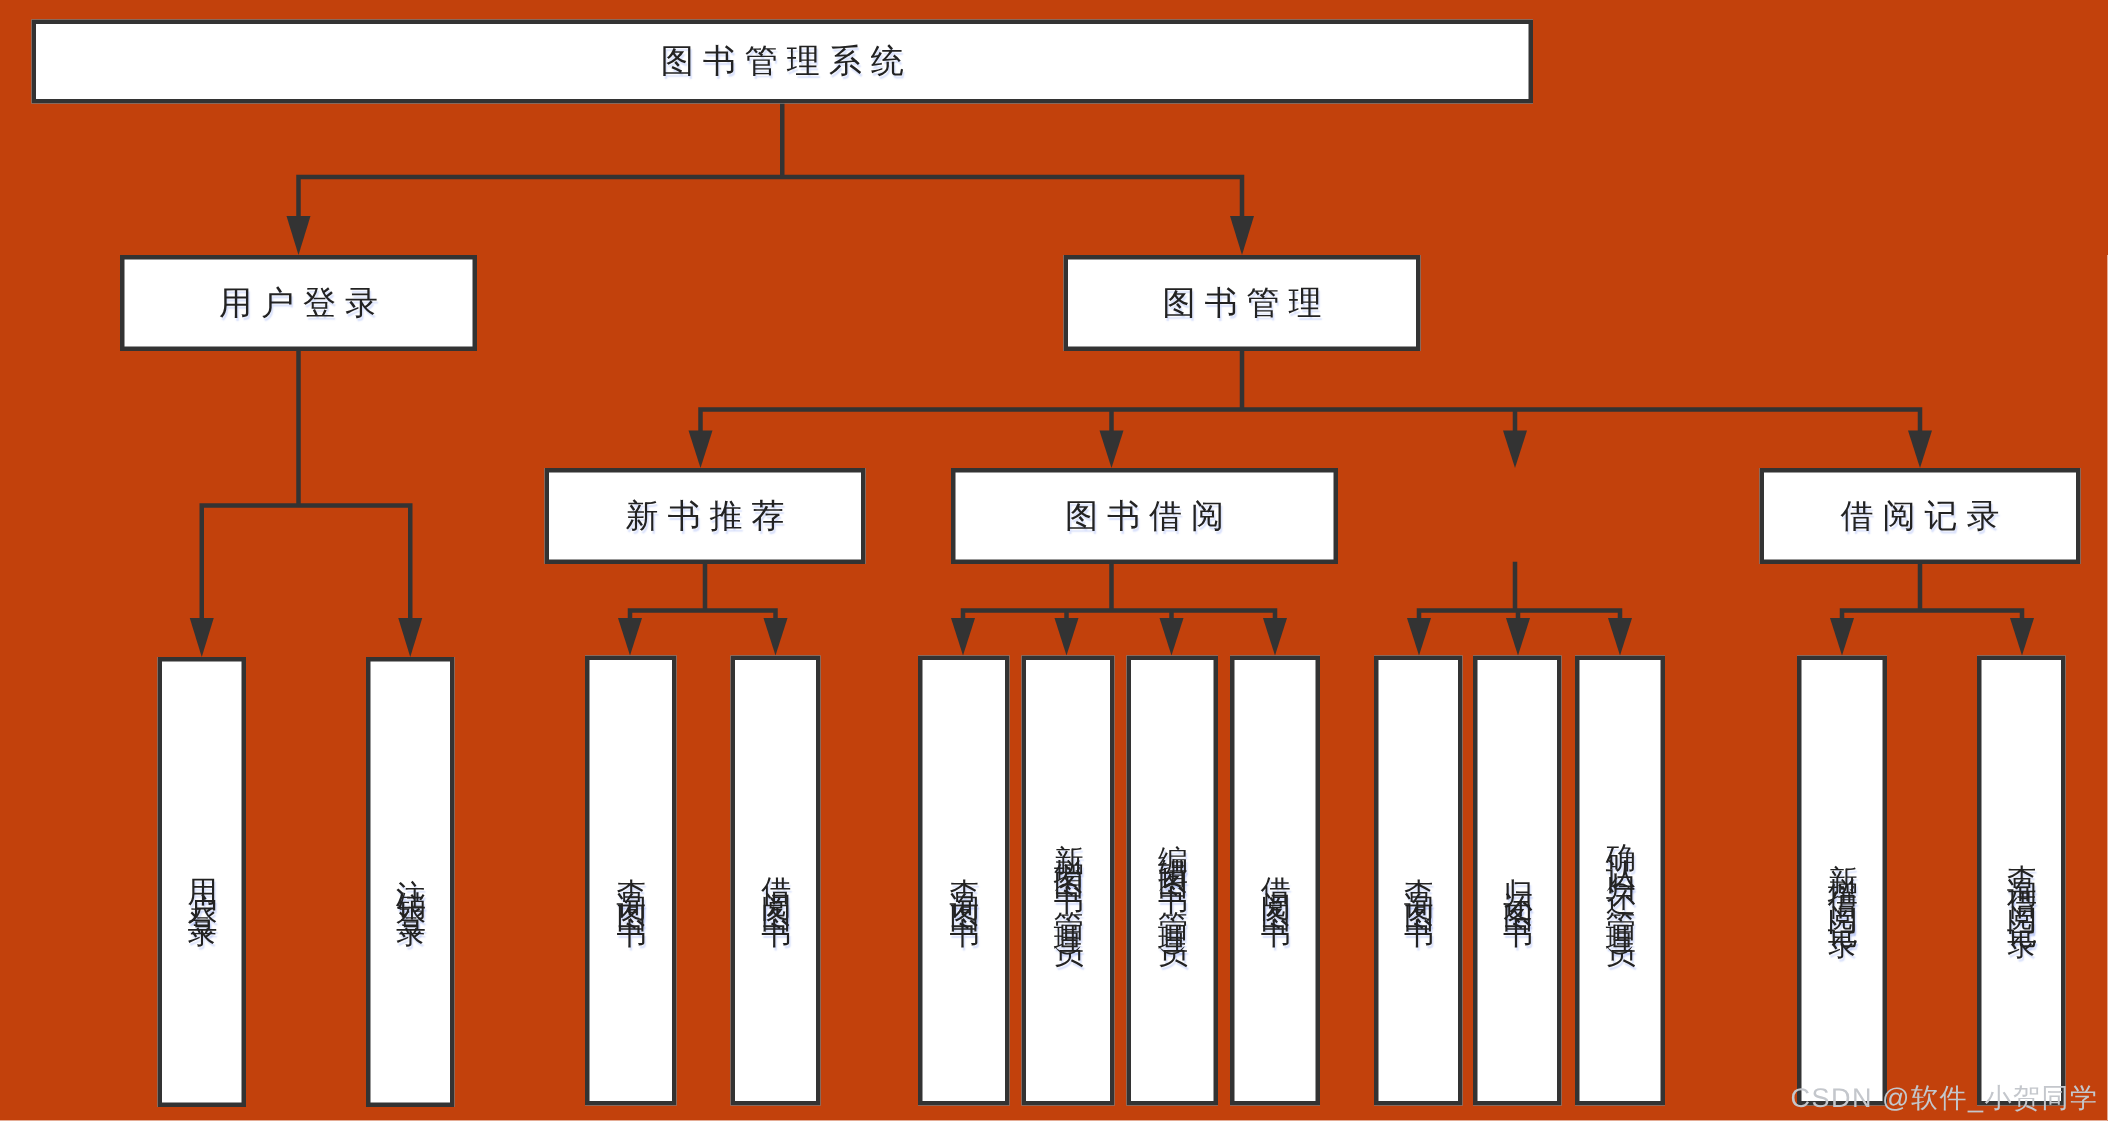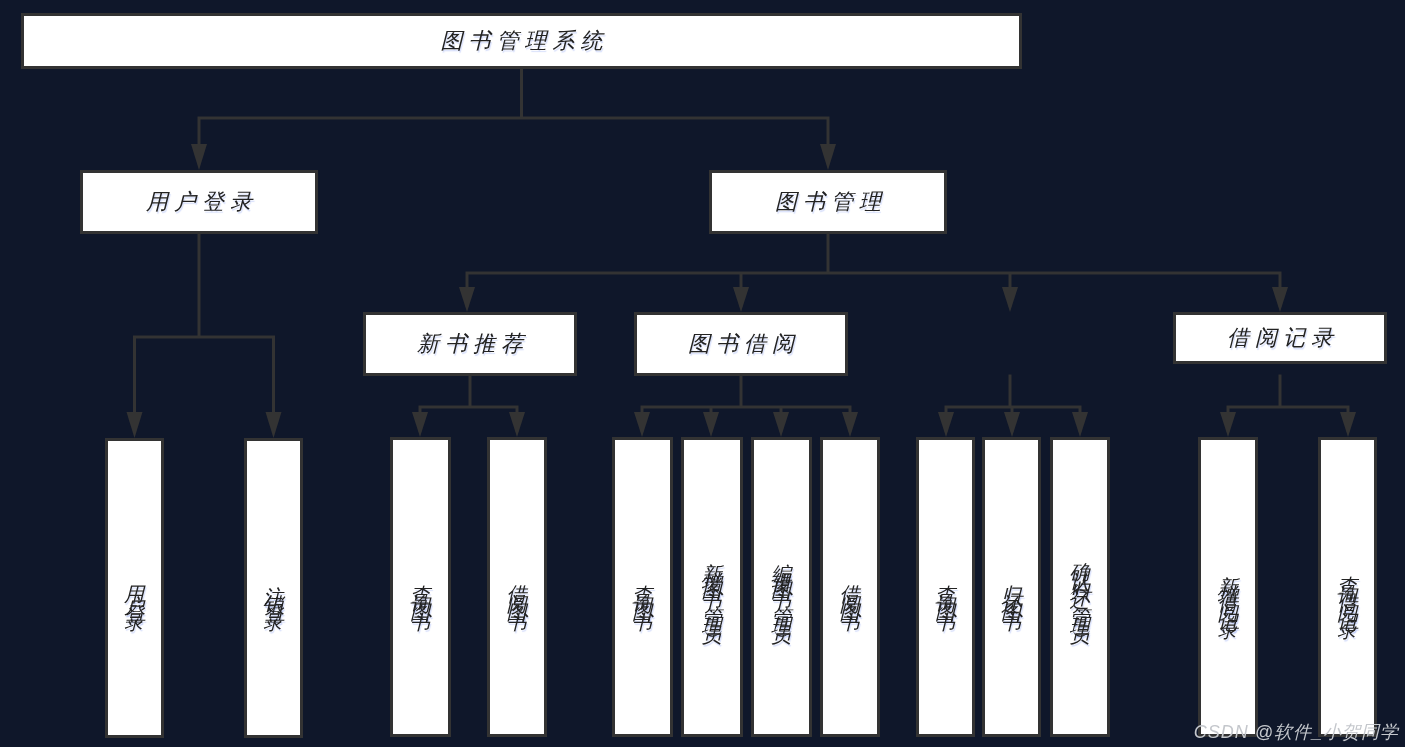--- a/index.html
+++ b/index.html
@@ -5,23 +5,22 @@
   html, body {
     margin: 0;
     padding: 0;
     background: #ffffff;
     font-family: "Liberation Sans", "DejaVu Sans", sans-serif;
   }
   .canvas {
     position: relative;
     width: 1405px;
     height: 747px;
-    background: #0f172a;
+    background: #c2410c;
     overflow: hidden;
-    font-style: italic;
   }
   .connectors {
     position: absolute;
     left: 0; top: 0;
     width: 1405px;
     height: 747px;
     z-index: 0;
   }
   .box {
     position: absolute;
@@ -106,24 +105,24 @@
   <div class="box hlabel" style="left:80px; top:170px; width:238px; height:64px;">
     <span>用户登录</span>
   </div>
   <div class="box hlabel" style="left:363px; top:312px; width:214px; height:64px;">
     <span>新书推荐</span>
   </div>
 
   <div class="box hlabel" style="left:709px; top:170px; width:238px; height:64px;">
     <span>图书管理</span>
   </div>
-  <div class="box hlabel" style="left:634px; top:312px; width:214px; height:64px;">
+  <div class="box hlabel" style="left:634px; top:312px; width:258px; height:64px;">
     <span>图书借阅</span>
   </div>
-  <div class="box hlabel" style="left:1173px; top:312px; width:214px; height:52px;">
+  <div class="box hlabel" style="left:1173px; top:312px; width:214px; height:64px;">
     <span>借阅记录</span>
   </div>
 
   <div class="box leaf" style="left:105px; top:438px; width:59px; height:300px;">
     <span>用户登录</span>
   </div>
   <div class="box leaf" style="left:244px; top:438px; width:59px; height:300px;">
     <span>注销登录</span>
   </div>
 

